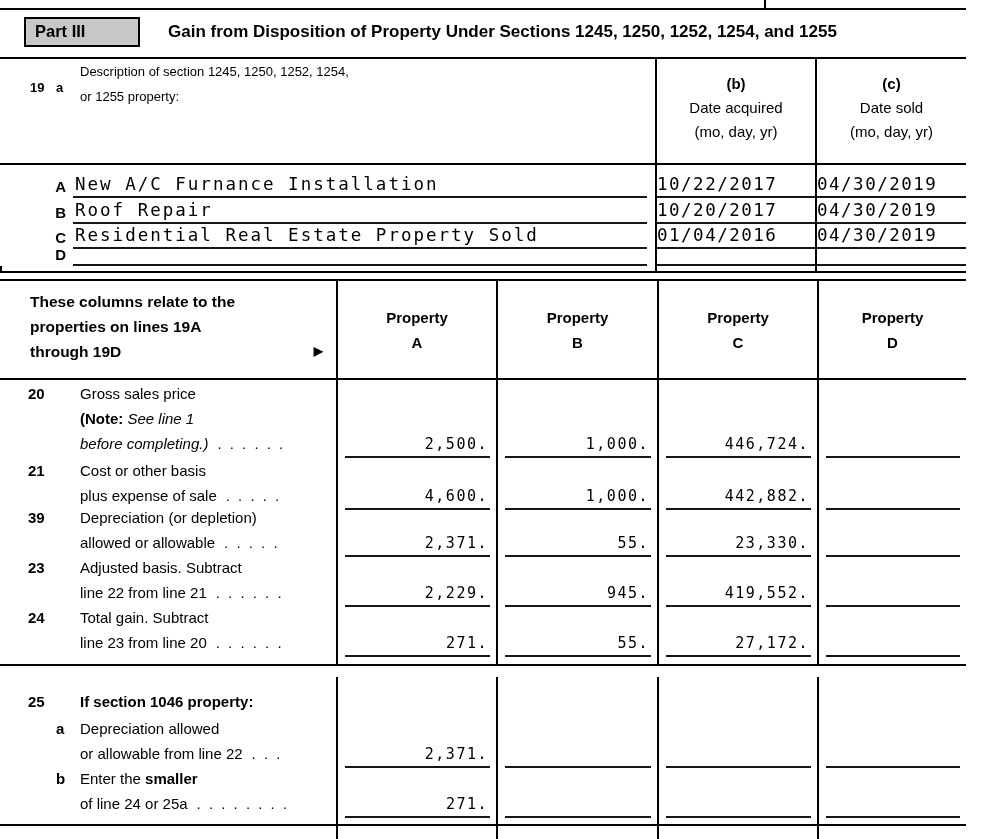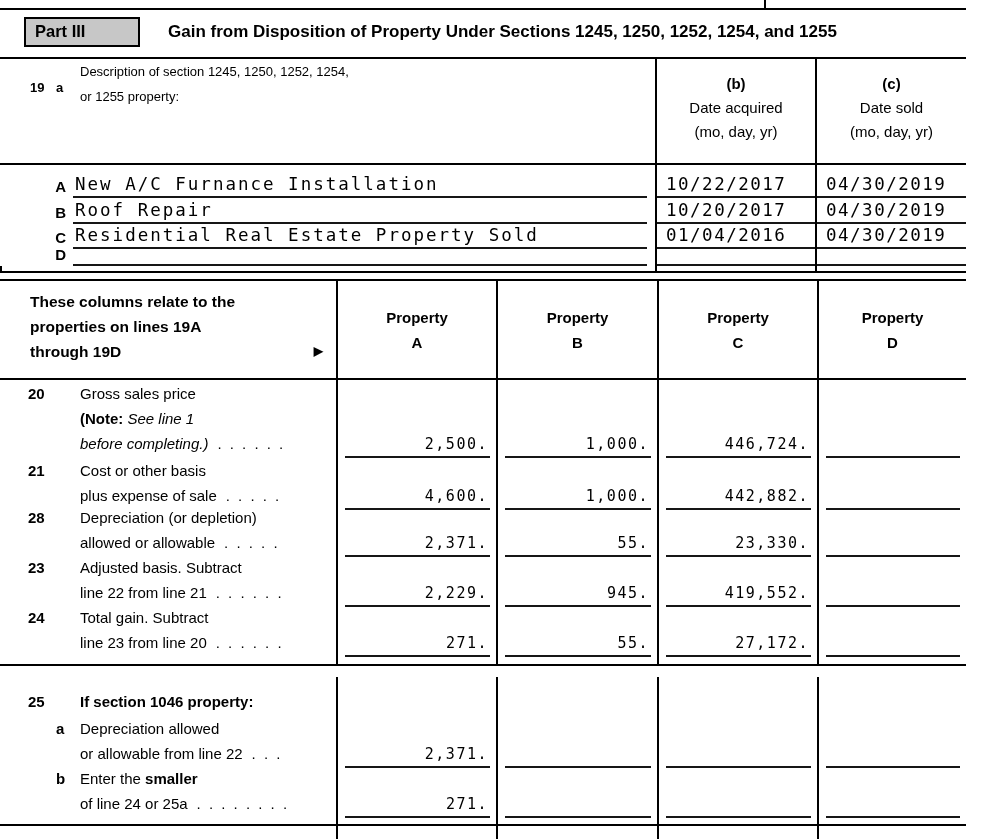--- a/index.html
+++ b/index.html
@@ -31,21 +31,21 @@
   .t19-dh{border-left:2px solid #000; text-align:center; font-size:15px; line-height:24px; padding-top:13px;}
   .t19-dh b{font-size:15px;}
   .t19-row{display:grid; grid-template-columns:72px 583px 160px 151px;}
   .t19-row.ra{height:26px;} .t19-row.rb{height:25px;} .t19-row.rc{height:25px;} .t19-row.rd{height:25px;}
   .rowletter{font-weight:700; font-size:15px; text-align:right; padding-right:6px; display:flex; align-items:flex-end; justify-content:flex-end; padding-bottom:3px;}
   .desc-cell{display:flex; flex-direction:column; justify-content:flex-end;margin-top:8px;}
   .fld19{margin:0 8px 0 1px; border-bottom:2px solid #161616; display:flex; align-items:flex-end;}
   .fld19 span{font-size:17.5px; letter-spacing:2px; line-height:23px; padding-left:2px; white-space:nowrap;}
   .date-cell{border-left:2px solid #000; display:flex; flex-direction:column; justify-content:flex-end;}
   .fld-date{border-bottom:2px solid #161616; display:flex; align-items:flex-end;}
-  .fld-date span{font-size:17.5px; letter-spacing:1.5px; line-height:23px; padding-left:9px; white-space:nowrap;}
+  .fld-date span{font-size:17.5px; letter-spacing:1.5px; line-height:23px; white-space:nowrap;}
   .t19-gap{height:5px; display:grid; grid-template-columns:655px 160px 151px;}
   .t19-gap div{border-left:2px solid #000;}
 
   
   .ptable{position:absolute; top:279px; left:0; width:966px; border-top:2px solid #000;}
   .p-row{display:grid; grid-template-columns:336px 160px 161px 160px 149px;}
   .p-header{height:97px; border-bottom:2px solid #000;}
   .p-label-h{padding:8px 0 0 30px; font-weight:700; font-size:15.5px; line-height:25px;}
   .p-l3{display:flex; align-items:center;}
   .arrow{margin-left:auto; margin-right:13px; font-size:12px; line-height:25px;}
@@ -264,21 +264,21 @@
         </div>
       <div class="vcell">
           <div class="fld mono">
             <span></span>
           </div>
         </div>
     </div>
 
     <div class="p-row r22">
       <div class="lblcell">
-        <div class="lbl-line"><span class="lnum">28</span><span>Depreciation (or depletion)</span></div>
+        <div class="lbl-line"><span class="lnum">39</span><span>Depreciation (or depletion)</span></div>
         <div class="lbl-line"><span>allowed or allowable</span><span class="dots">. . . . .</span></div>
       </div>
       <div class="vcell">
           <div class="fld mono">
             <span>2,371.</span>
           </div>
         </div>
       <div class="vcell">
           <div class="fld mono">
             <span>55.</span>

